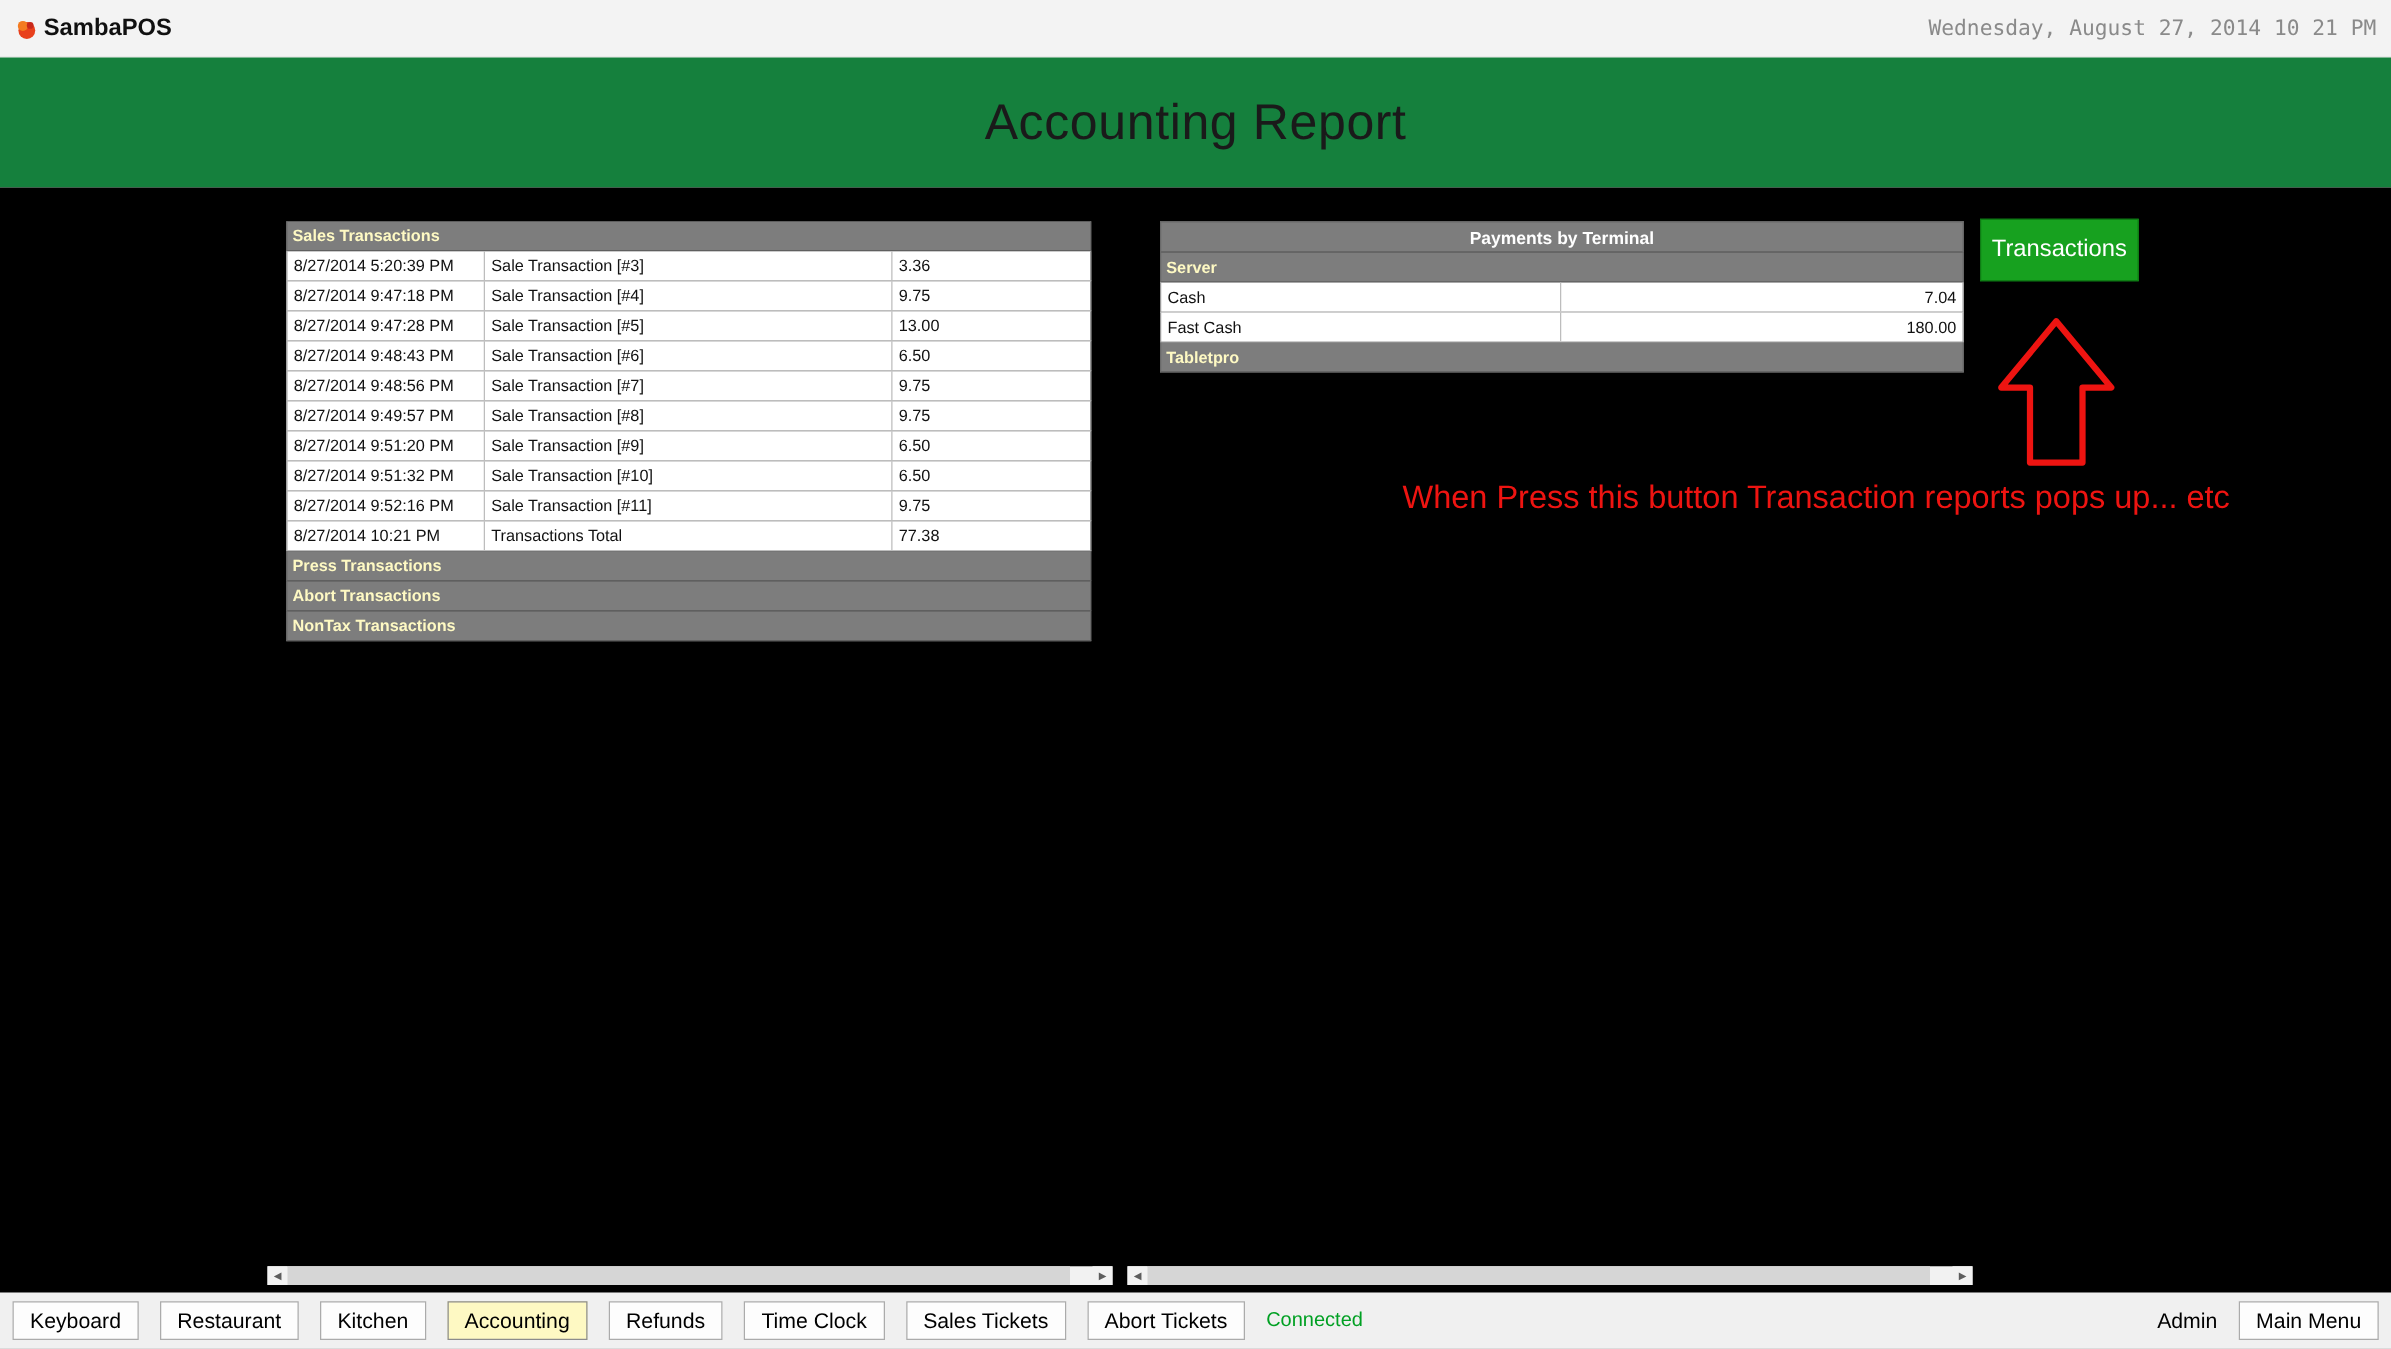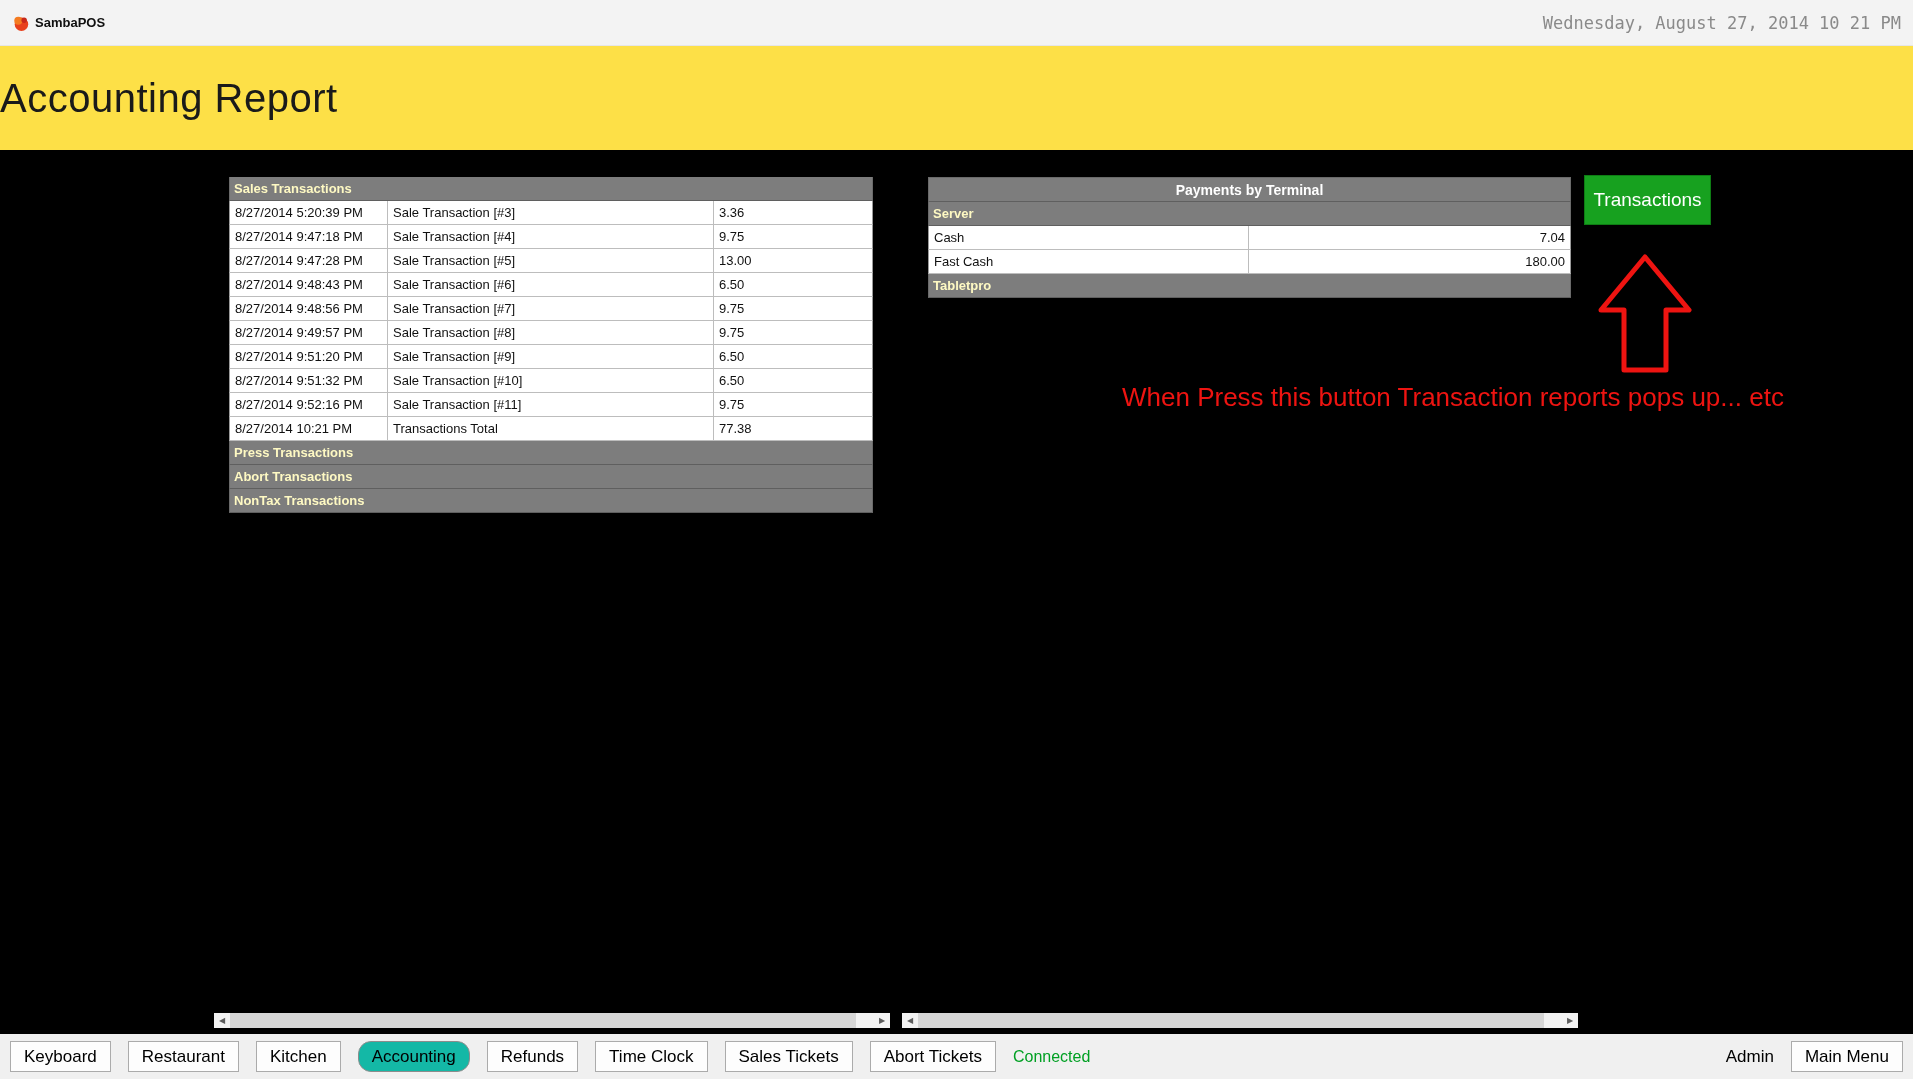--- a/index.html
+++ b/index.html
@@ -10,26 +10,26 @@
     overflow:hidden;
   }
   .screen { width:1913px; height:1079px; display:flex; flex-direction:column; }
 
   
   .topbar {
     height:46px; background:#f3f3f3; flex:0 0 auto;
     display:flex; align-items:center; justify-content:space-between;
     padding:0 12px; border-bottom:1px solid #e6e6e6;
   }
-  .brand { display:flex; align-items:center; gap:5px; font-weight:bold; font-size:13px; color:#101010; }
+  .brand { display:flex; align-items:center; gap:5px; font-weight:bold; font-size:19px; color:#101010; }
   .logo { width:18px; height:18px; }
   .datetime { font-family:"DejaVu Sans Mono","Liberation Mono",monospace; font-size:17px; color:#8a8a8a; }
 
   
-  .title-area { height:104px; background:#fde047; flex:0 0 auto; display:flex; align-items:center; justify-content:flex-start; }
+  .title-area { height:104px; background:#15803d; flex:0 0 auto; display:flex; align-items:center; justify-content:center; }
   .page-title { font-size:40px; font-weight:300; color:#1a1a1a; letter-spacing:0.5px; }
 
   
   .content { position:relative; background:#000; flex:1 1 auto; }
 
   .report-table { position:absolute; top:27px; font-size:13px; background:#000; }
   .title-row {
     height:25px; background:#7d7d7d; color:#fff; font-weight:bold; font-size:14px;
     display:flex; align-items:center; justify-content:center;
     border:1px solid #6a6a6a; border-bottom:1px solid #5f5f5f;
@@ -78,21 +78,21 @@
   
   .bottombar {
     height:45px; background:#f0f0f0; flex:0 0 auto;
     display:flex; align-items:center; padding:0 10px; gap:17px;
   }
   .nav-btn {
     height:31px; padding:0 13px; background:#fdfdfd; border:1px solid #ababab;
     font-size:17px; font-family:"Liberation Sans",sans-serif; color:#000;
     display:flex; align-items:center; cursor:pointer; white-space:nowrap;
   }
-  .nav-btn.active { background:#14b8a6; border-color:#8c8c8c;border-radius:13px; }
+  .nav-btn.active { background:#fef9c3; border-color:#8c8c8c; }
   .status { color:#00a023; font-size:16px; white-space:nowrap; }
   .spacer { flex:1 1 auto; }
   .admin { font-size:17px; color:#000; white-space:nowrap; }
 </style>
 </head>
 <body>
 
 <div class="screen">
 
   <div class="topbar">

